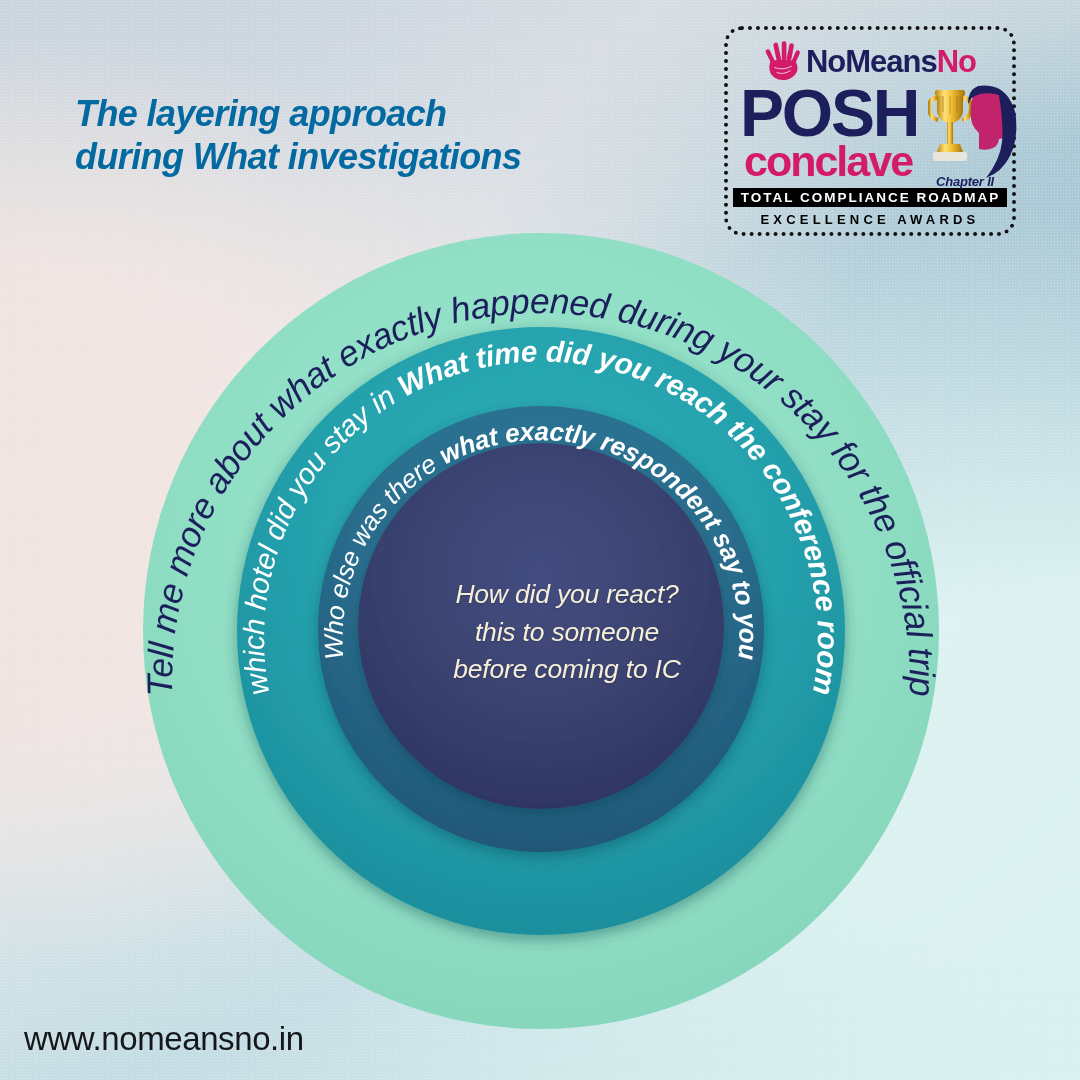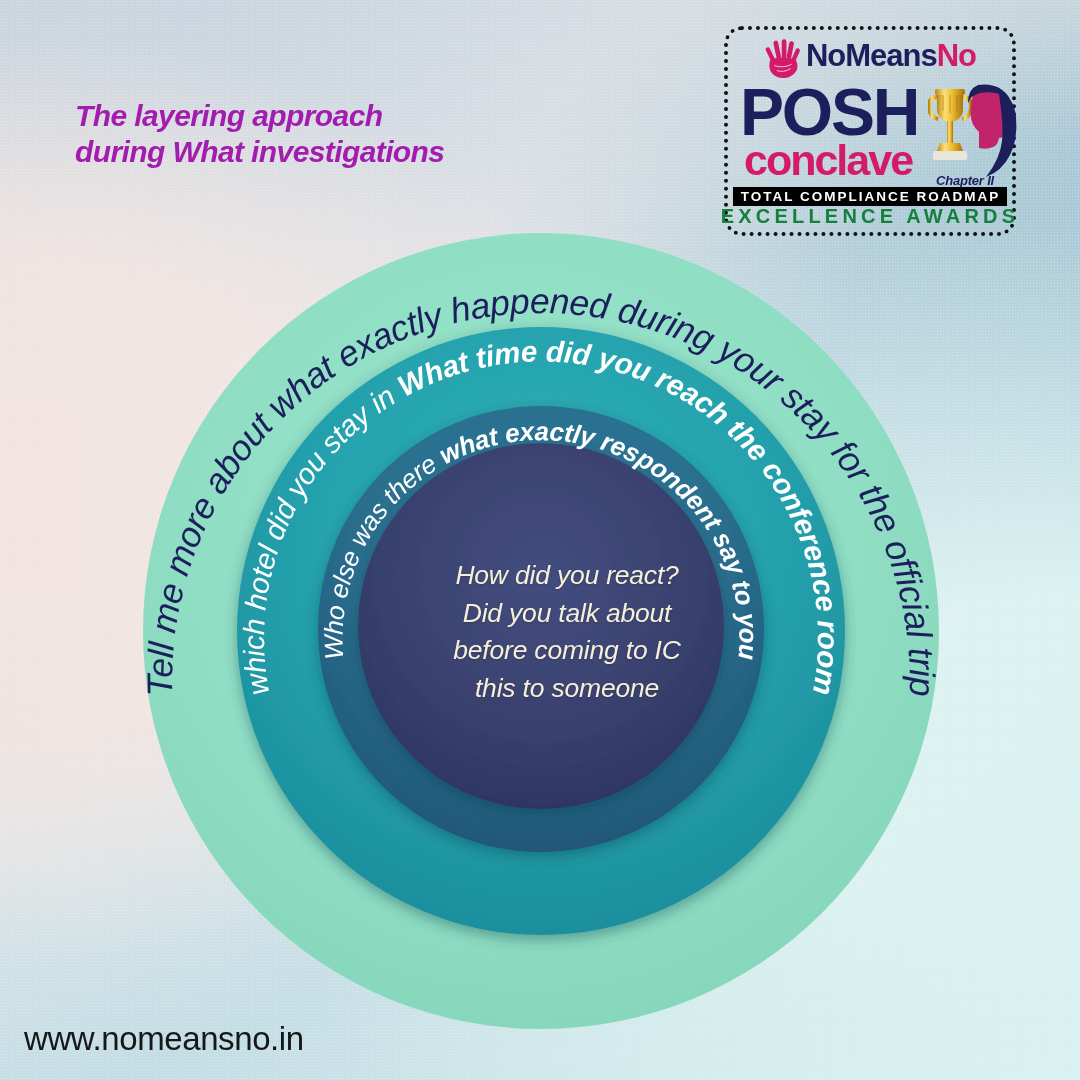--- a/index.html
+++ b/index.html
@@ -23,51 +23,51 @@
       radial-gradient(rgba(255,255,255,.9) .6px, rgba(0,0,0,0) .7px),
       radial-gradient(rgba(0,0,0,.35) .5px, rgba(0,0,0,0) .6px);
     background-size:3px 3px, 5px 5px;
     background-position:0 0, 2px 1px;
   }
   #bg-vign{position:absolute;inset:0;
     background:radial-gradient(120% 100% at 50% 45%, rgba(255,255,255,.22) 0%, rgba(255,255,255,0) 60%);}
 
   
   #title{
-    position:absolute;left:75px;top:78px;width:660px;
-    color:#a21caf;font-weight:bold;font-style:italic;
-    font-size:30px;line-height:1.20;letter-spacing:-0.6px;
+    position:absolute;left:75px;top:68px;width:660px;
+    color:#0369a1;font-weight:bold;font-style:italic;
+    font-size:36px;line-height:1.20;letter-spacing:-0.6px;
   }
   #title .l{display:block;white-space:nowrap;}
 
   
   #logo-card{
     position:absolute;left:724px;top:26px;width:292px;height:210px;
     border:4px dotted #111;border-radius:18px;
     box-sizing:border-box;padding:8px 10px 6px;
     display:flex;flex-direction:column;align-items:center;justify-content:flex-start;
   }
-  #logo-row1{display:flex;align-items:flex-start;justify-content:center;width:100%;height:46px;margin-top:2px;}
+  #logo-row1{display:flex;align-items:center;justify-content:center;width:100%;height:46px;margin-top:2px;}
   .hand{width:38px;height:40px;flex:none;margin-right:4px;position:relative;top:-2px;}
   #nmn{font-size:31px;font-weight:bold;letter-spacing:-1.0px;line-height:1;white-space:nowrap;}
   #nmn .nv{color:#1c1f5c;}
   #nmn .pk{color:#d41b6a;}
   #logo-mid{position:relative;width:100%;height:108px;}
   #posh{position:absolute;left:2px;top:-4px;font-size:66px;font-weight:bold;color:#1c1f5c;
         letter-spacing:-2.2px;line-height:1;}
   #conclave{position:absolute;left:6px;top:56px;font-size:43px;font-weight:bold;color:#d41b6a;
         letter-spacing:-2px;line-height:1;}
   #chapter{position:absolute;left:198px;top:90px;font-size:13px;font-weight:bold;font-style:italic;
         color:#1c1f5c;letter-spacing:-0.2px;}
   .trophy{position:absolute;left:190px;top:2px;width:44px;height:82px;}
   .face{position:absolute;left:222px;top:0px;width:60px;height:96px;}
   #roadmap{background:#000;color:#fff;font-size:13.5px;font-weight:bold;letter-spacing:2.0px;
         padding:3px 7px 3px 8px;line-height:1;margin-top:1px;white-space:nowrap;}
-  #awards{color:#15803d;font-size:20px;font-weight:bold;letter-spacing:4.2px;line-height:1;
-        white-space:nowrap;}
+  #awards{color:#000000;font-size:13px;font-weight:bold;letter-spacing:4.2px;line-height:1;
+        margin-top:6px;white-space:nowrap;}
 
   
   #rings{position:absolute;left:0;top:0;width:1080px;height:1080px;}
 
   
   #center-text{
     position:absolute;left:567px;top:632px;transform:translate(-50%,-50%);
     width:300px;text-align:center;color:#f7f0d8;
     font-style:italic;font-size:26.5px;line-height:1.42;letter-spacing:-0.2px;
     text-shadow:0 1px 2px rgba(0,0,0,.18);
@@ -205,18 +205,17 @@
 
   <text font-family="Liberation Sans, sans-serif" font-size="26" font-style="italic" fill="#FFFFFF" letter-spacing="-0.2">
     <textPath href="#p3" startOffset="50%" text-anchor="middle">
       <tspan>Who else was there </tspan><tspan font-weight="bold">what exactly respondent say to you</tspan>
     </textPath>
   </text>
 </svg>
 
 <div id="center-text">
   <span>How did you react?</span>
-  <span>Did you talk about</span>
+  <span>this to someone</span>
   <span>before coming to IC</span>
-  <span>this to someone</span>
 </div>
 
 <div id="footer">www.nomeansno.in</div>
 
 </body></html>

